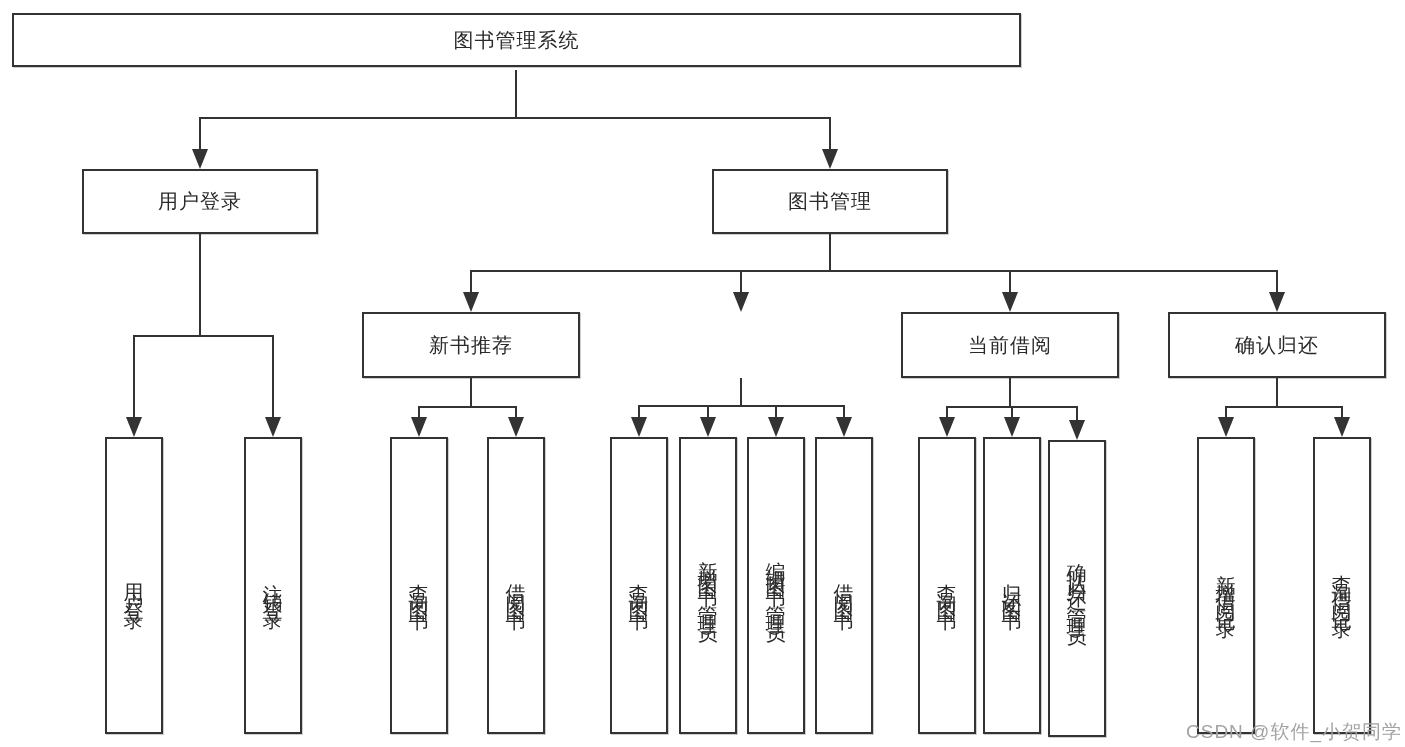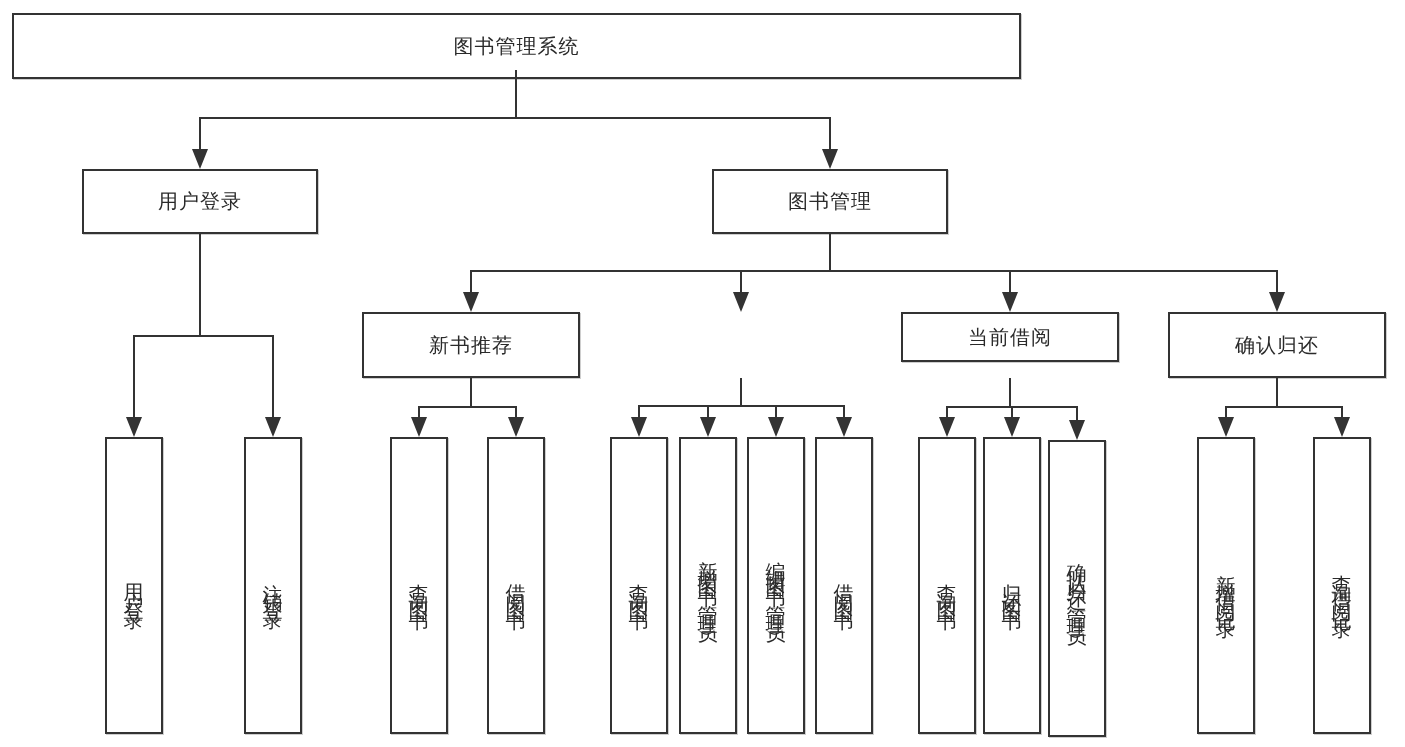--- a/index.html
+++ b/index.html
@@ -59,38 +59,38 @@
     color: var(--watermark);
     letter-spacing: 1px;
     white-space: nowrap;
   }
 </style>
 </head>
 <body>
 
 <div class="canvas">
 
-  <div class="box" style="left:12px;top:13px;width:1009px;height:66px">
+  <div class="box" style="left:12px;top:13px;width:1009px;height:54px">
     <span class="hlabel">图书管理系统</span>
   </div>
 
   <div class="box" style="left:82px;top:169px;width:236px;height:65px">
     <span class="hlabel">用户登录</span>
   </div>
 
   <div class="box" style="left:712px;top:169px;width:236px;height:65px">
     <span class="hlabel">图书管理</span>
   </div>
 
   <div class="box" style="left:362px;top:312px;width:218px;height:66px">
     <span class="hlabel">新书推荐</span>
   </div>
 
 
-  <div class="box" style="left:901px;top:312px;width:218px;height:50px">
+  <div class="box" style="left:901px;top:312px;width:218px;height:66px">
     <span class="hlabel">当前借阅</span>
   </div>
 
   <div class="box" style="left:1168px;top:312px;width:218px;height:66px">
     <span class="hlabel">确认归还</span>
   </div>
 
   <div class="box" style="left:105px;top:437px;width:58px;height:297px">
     <span class="vlabel">用户登录</span>
   </div>
@@ -187,14 +187,15 @@
   <div class="vline" style="left:1076px;top:406px;height:18px"></div>
   <div class="arrow-head" style="left:1069px;top:420px"></div>
 
   <div class="vline" style="left:1276px;top:378px;height:29px"></div>
   <div class="hline" style="left:1225px;top:406px;width:118px"></div>
   <div class="vline" style="left:1225px;top:406px;height:16px"></div>
   <div class="arrow-head" style="left:1218px;top:417px"></div>
   <div class="vline" style="left:1341px;top:406px;height:16px"></div>
   <div class="arrow-head" style="left:1334px;top:417px"></div>
 
+  <div class="watermark">CSDN @软件_小贺同学</div>
 
 </div>
 
 </body></html>

